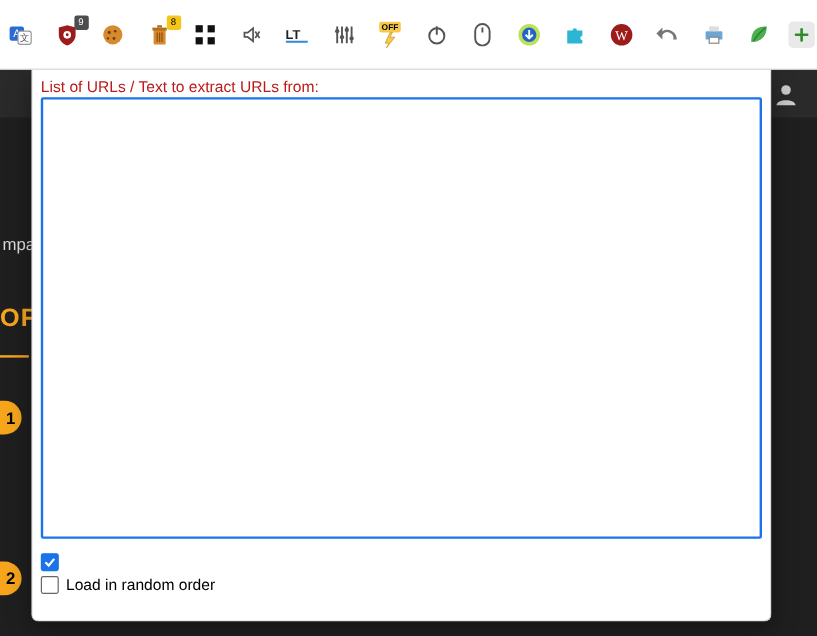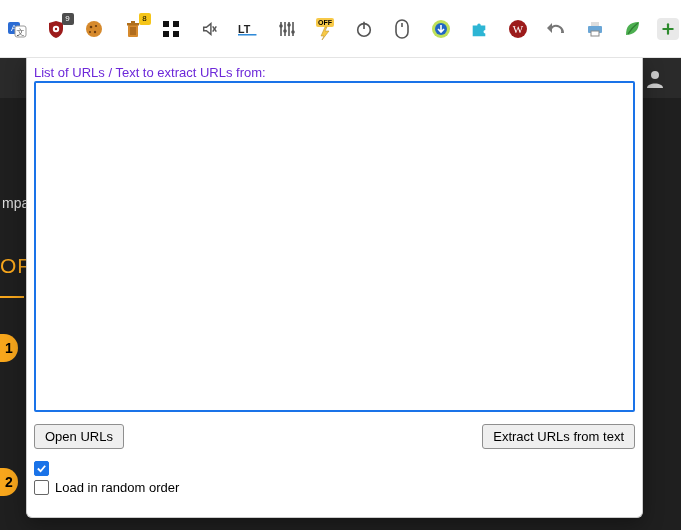--- a/index.html
+++ b/index.html
@@ -75,21 +75,21 @@
     left: 0;
     color: #ddd;
     font-size: 14px;
     padding-left: 2px;
   }
   .bg-p1 { top: 195px; }
   .bg-orange {
     position: absolute;
     left: 0;
     color: #f7a61c;
-    font-weight: normal;
+    font-weight: bold;
   }
   .bg-of { top: 254px; font-size: 21px; letter-spacing: 1px; }
   .bg-orange-rule {
     position: absolute;
     top: 296px; left: 0; width: 24px;
     border-top: 2px solid #f7a61c;
   }
   .bg-num {
     position: absolute;
     left: 0;
@@ -117,21 +117,21 @@
     border-top: none;
     border-radius: 0 0 6px 6px;
     box-shadow: 0 6px 20px rgba(0,0,0,0.35);
     padding: 7px 7px 10px 7px;
     display: flex;
     flex-direction: column;
     z-index: 100;
   }
   .popup-label {
     font-size: 13px;
-    color: #6d28d9;
+    color: #b91c1c;
     margin-bottom: 1px;
   }
   .url-textarea {
     flex: 1;
     width: 100%;
     border: 2px solid #1a73e8;
     border-radius: 2px;
     outline: none;
     resize: none;
     font-family: inherit;
@@ -352,24 +352,20 @@
 <div class="bg-partial-text bg-p1">mpa</div>
 <div class="bg-orange bg-of">OF</div>
 <div class="bg-orange-rule"></div>
 <div class="bg-num bg-num1">1</div>
 <div class="bg-num bg-num2">2</div>
 
 <div class="popup">
   <div class="popup-label">List of URLs / Text to extract URLs from:</div>
   <textarea class="url-textarea" placeholder="" style=""></textarea>
 
-  <div class="button-row">
-    <button class="btn">Open URLs</button>
-    <button class="btn">Extract URLs from text</button>
-  </div>
 
   <div class="options">
     <label class="check-row">
       <span class="cb checked">
         <svg width="11" height="11" viewBox="0 0 12 12">
             <path d="M2 6 L5 9 L10 3" stroke="#fff" stroke-width="2" fill="none"></path>
           </svg>
       </span>
     </label>
     <label class="check-row">

